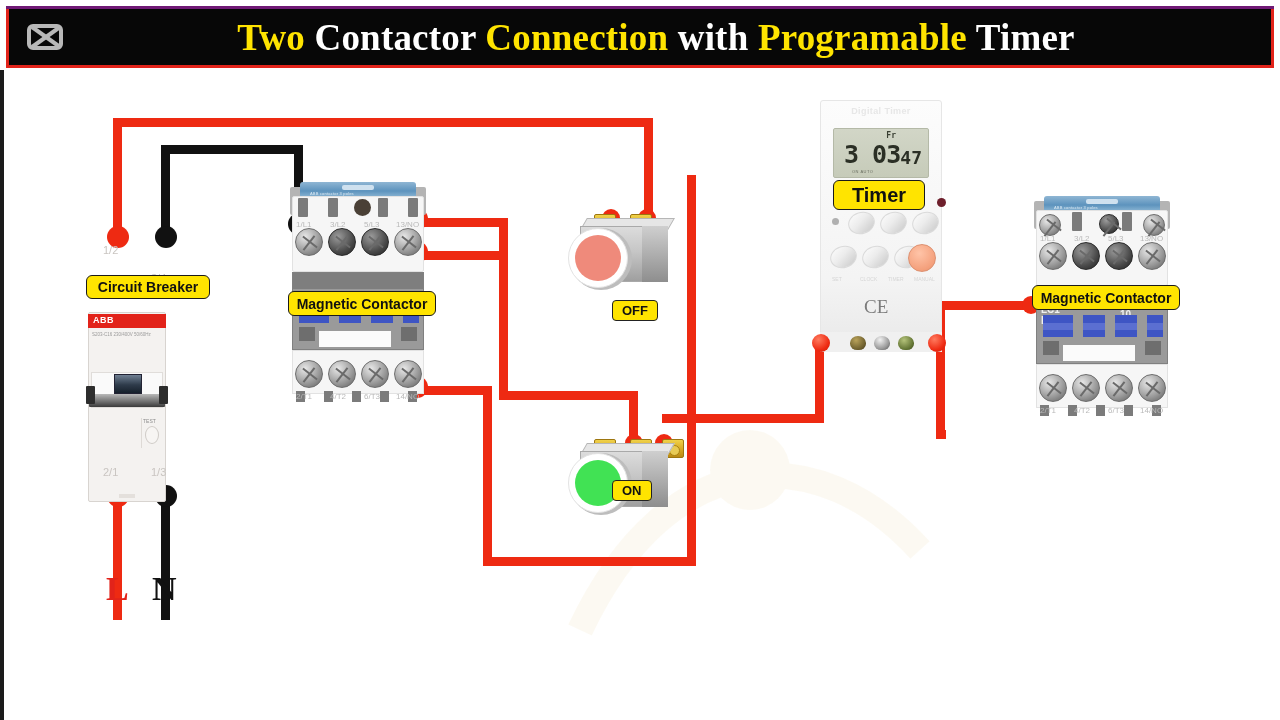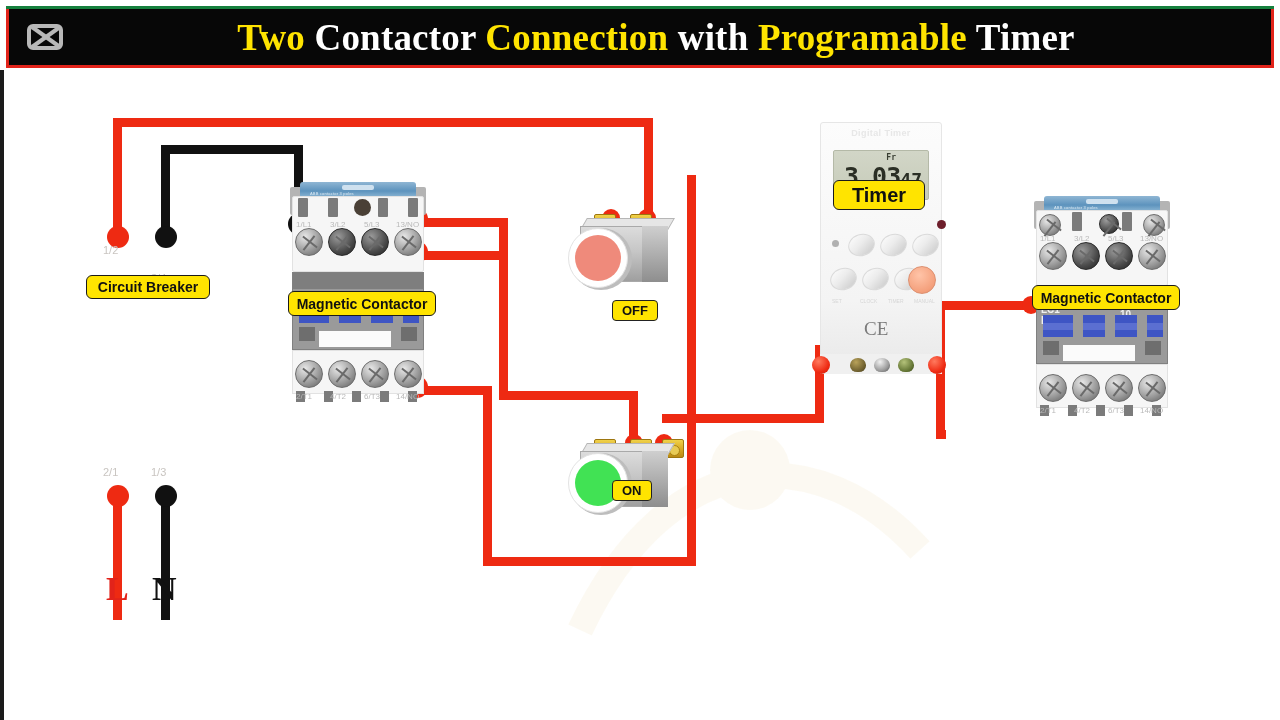--- a/index.html
+++ b/index.html
@@ -9,21 +9,21 @@
     background: #ffffff;
     font-family: "Liberation Sans", sans-serif;
     overflow: hidden;
   }
   #stage { position: relative; width: 1280px; height: 720px; background:#fff; }
 
   
   .banner {
     position: absolute; left: 6px; top: 6px; width: 1268px; height: 62px;
     background: #070707;
-    border-top: 3px solid #15803d;
+    border-top: 3px solid #701a75;
     border-bottom: 3px solid #e2231a;
     display: flex; align-items: center;
   }
   .banner-edge-l { position:absolute; left:0; top:0; width:3px; height:100%; background:#e2231a; }
   .banner-edge-r { position:absolute; right:0; top:0; width:3px; height:100%; background:#e2231a; }
   .capcut {
     margin-left: 20px; width: 42px; height: 34px; flex: none;
     display:flex; align-items:center; justify-content:center;
   }
   .title-text {
@@ -227,21 +227,21 @@
   }
 
   
   .chip {
     position:absolute; background:#ffe400; border:1.5px solid #1a1a1a; border-radius:6px;
     font-family:"Liberation Sans",sans-serif; font-weight:bold; color:#111;
     display:flex; align-items:center; justify-content:center; white-space:nowrap;
   }
 
   
-  .timer { position:absolute; left:820px; top:100px; width:136px; height:262px;margin-top:22px; }
+  .timer { position:absolute; left:820px; top:100px; width:136px; height:262px; }
   .timer-body {
     position:absolute; left:0; top:0; width:122px; height:248px;
     background: linear-gradient(180deg,#fcfcfc 0%, #f4f4f4 72%, #e9e9e9 100%);
     border:1px solid #e6e6e6; border-radius:3px;
   }
   .timer-brand {
     position:absolute; left:0; top:6px; width:122px; text-align:center;
     font-size:9px; color:#e7e7e7; font-weight:bold; letter-spacing:.4px;
   }
   .lcd {
@@ -385,20 +385,35 @@
     <div class="dot dot-blk" style="left:288px; top:143px;"></div>
     <div class="dot dot-red" style="left:406px; top:138px;"></div>
     <div class="dot dot-red" style="left:406px; top:171px;"></div>
     <div class="dot dot-red" style="left:406px; top:306px;"></div>
     <div class="dot dot-red dot-red-s" style="left:602px; top:139px;"></div>
     <div class="dot dot-red dot-red-s" style="left:638px; top:139px;"></div>
     <div class="dot dot-red dot-red-s" style="left:625px; top:364px;"></div>
     <div class="dot dot-red dot-red-s" style="left:655px; top:364px;"></div>
     <div class="dot dot-red dot-red-s" style="left:1022px; top:226px;"></div>
 
+    <div class="cb">
+      <div class="cb-body"></div>
+      <div class="cb-redband"></div>
+      <div class="cb-abb">ABB</div>
+      <div class="cb-tinytxt">S203-C16
+230/400V 50/60Hz</div>
+      <div class="cb-window"></div>
+      <div class="cb-lever"></div>
+      <div class="cb-bar"></div>
+      <div class="cb-test">
+        <div class="lbl">TEST</div>
+        <div class="btn"></div>
+      </div>
+      <div class="cb-slot"></div>
+    </div>
     <div class="term-lbl" style="left:103px; top:174px;">1/2</div>
     <div class="term-lbl" style="left:151px; top:202px;">3/4</div>
     <div class="term-lbl" style="left:103px; top:396px;">2/1</div>
     <div class="term-lbl" style="left:151px; top:396px;">1/3</div>
 
     <div class="chip" style="left:86px; top:205px; width:124px; height:24px; font-size:14px;">
       <span>Circuit Breaker</span>
     </div>
 
     <div class="mc" style="left:278px; top:112px;">

